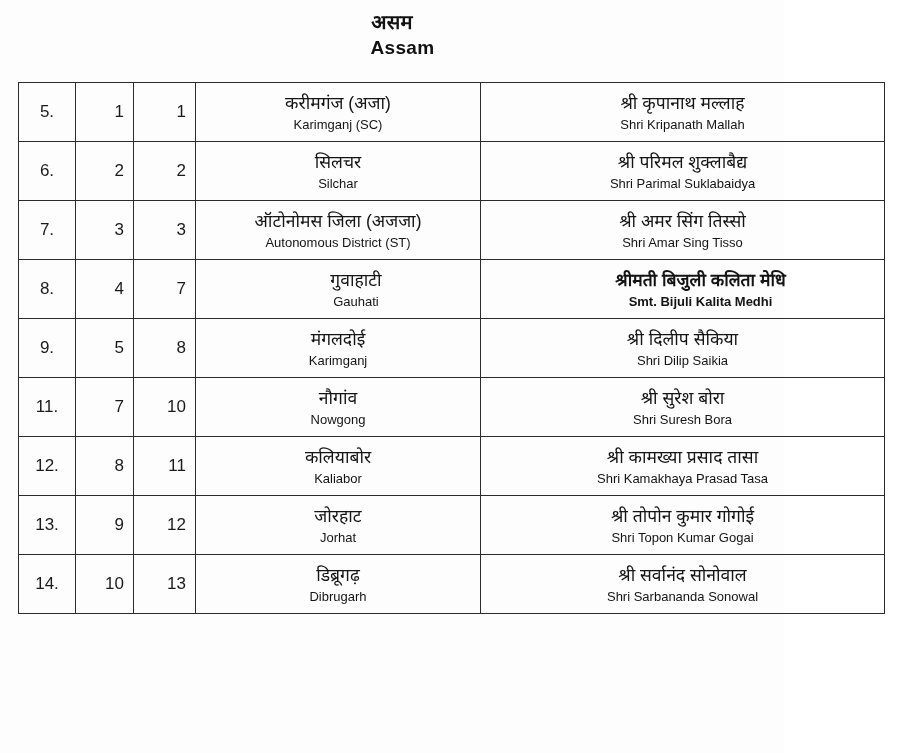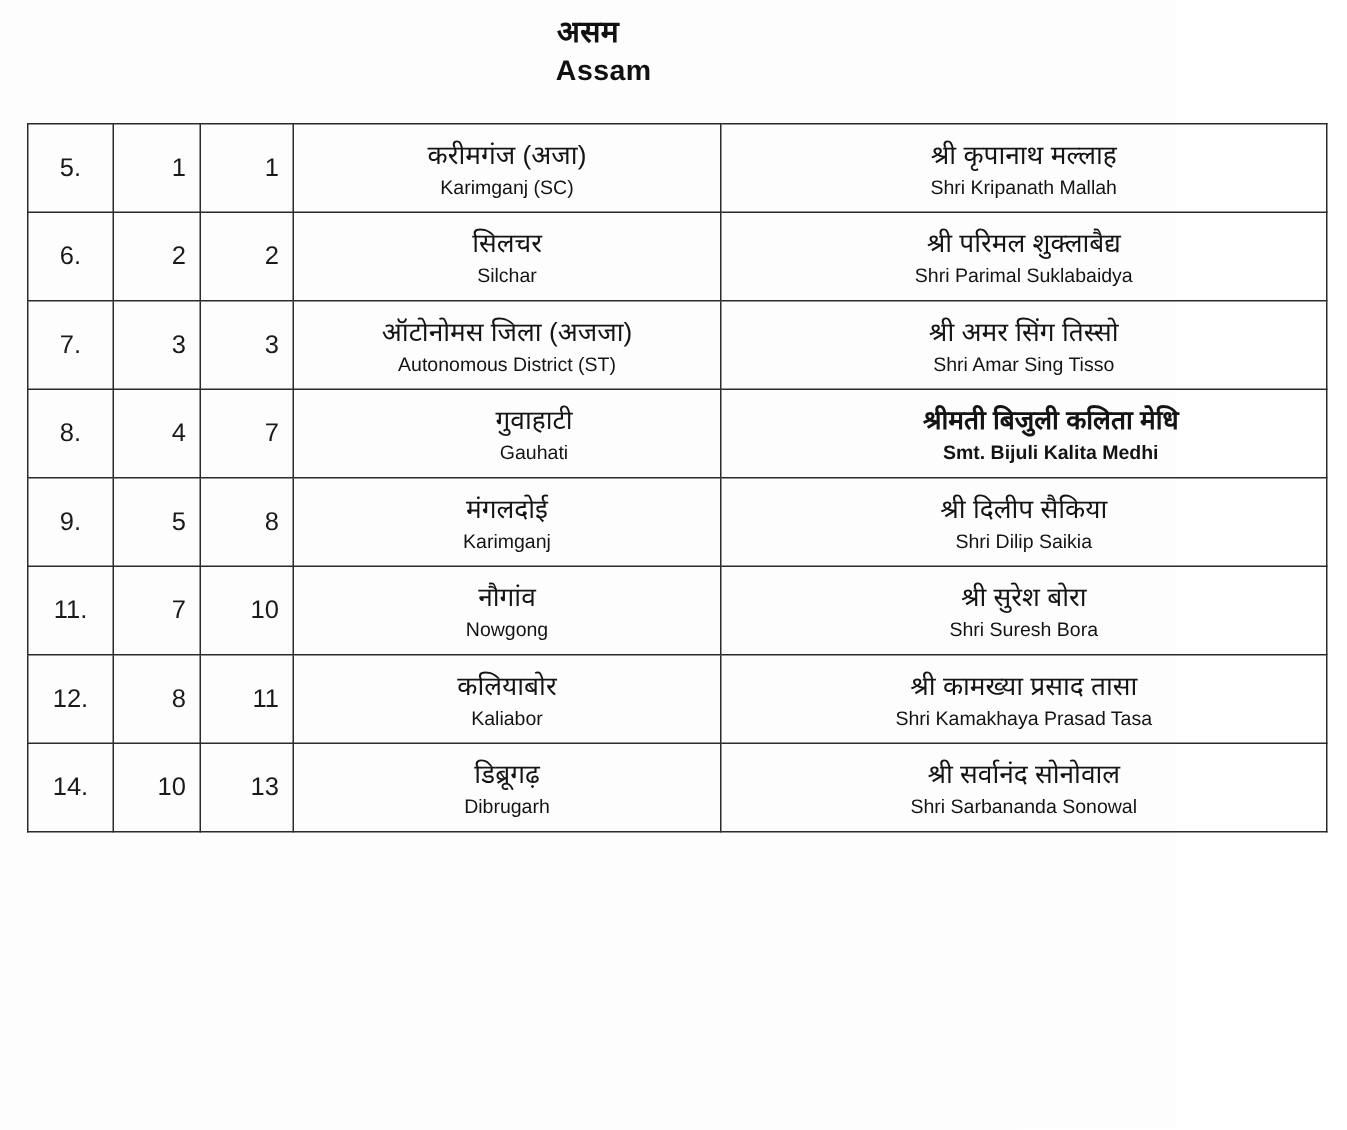--- a/index.html
+++ b/index.html
@@ -213,20 +213,33 @@
             <td class="txt pcname">
               <div class="hi-line">कलियाबोर</div>
               <div class="en-line">Kaliabor</div>
             </td>
             <td class="txt cand">
               <div class="hi-line">श्री कामख्या प्रसाद तासा</div>
               <div class="en-line">Shri Kamakhaya Prasad Tasa</div>
             </td>
           </tr>
           <tr>
+            <td class="num sl">13.</td>
+            <td class="num right">9</td>
+            <td class="num right">12</td>
+            <td class="txt pcname">
+              <div class="hi-line">जोरहाट</div>
+              <div class="en-line">Jorhat</div>
+            </td>
+            <td class="txt cand">
+              <div class="hi-line">श्री तोपोन कुमार गोगोई</div>
+              <div class="en-line">Shri Topon Kumar Gogai</div>
+            </td>
+          </tr>
+          <tr>
             <td class="num sl">14.</td>
             <td class="num right">10</td>
             <td class="num right">13</td>
             <td class="txt pcname">
               <div class="hi-line">डिब्रूगढ़</div>
               <div class="en-line">Dibrugarh</div>
             </td>
             <td class="txt cand">
               <div class="hi-line">श्री सर्वानंद सोनोवाल</div>
               <div class="en-line">Shri Sarbananda Sonowal</div>

